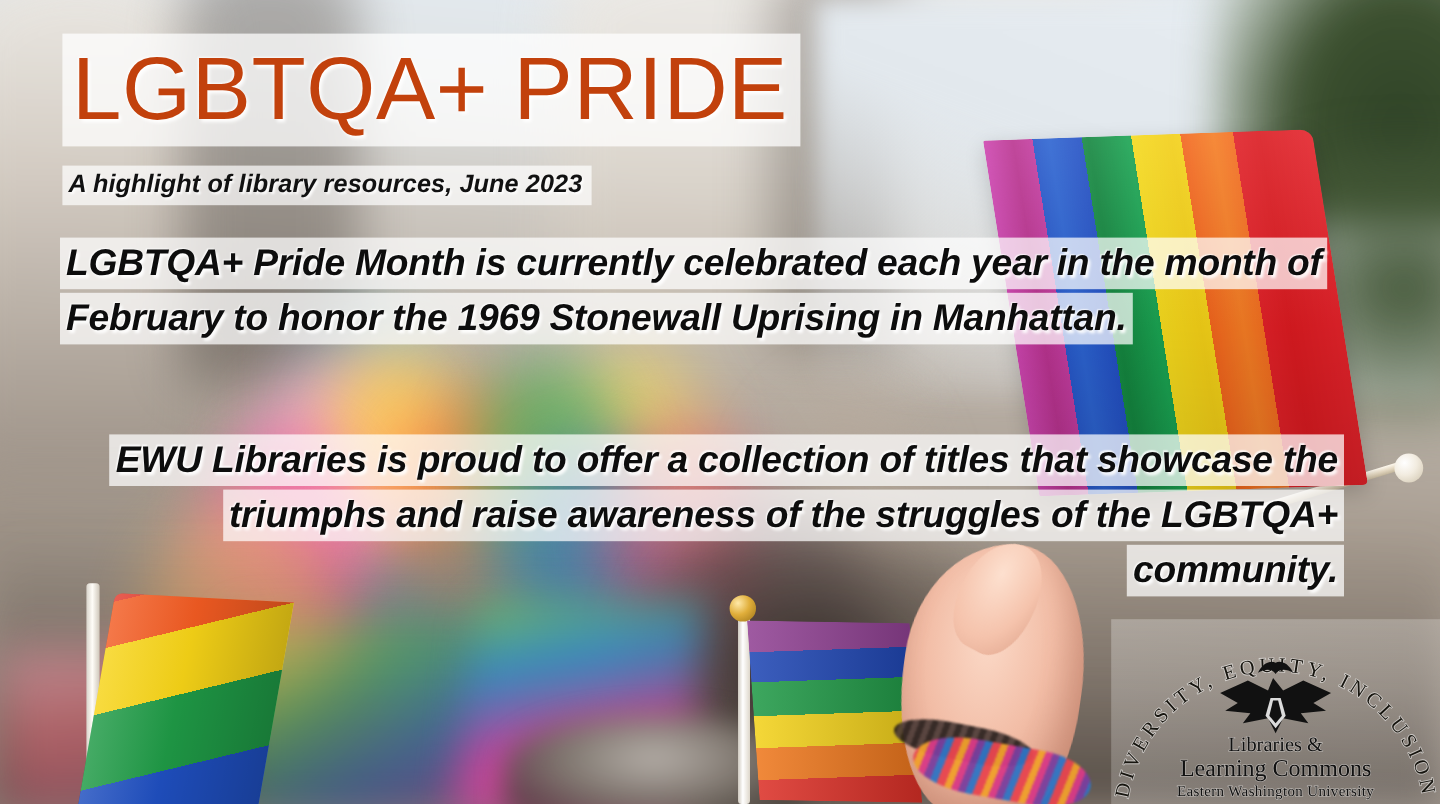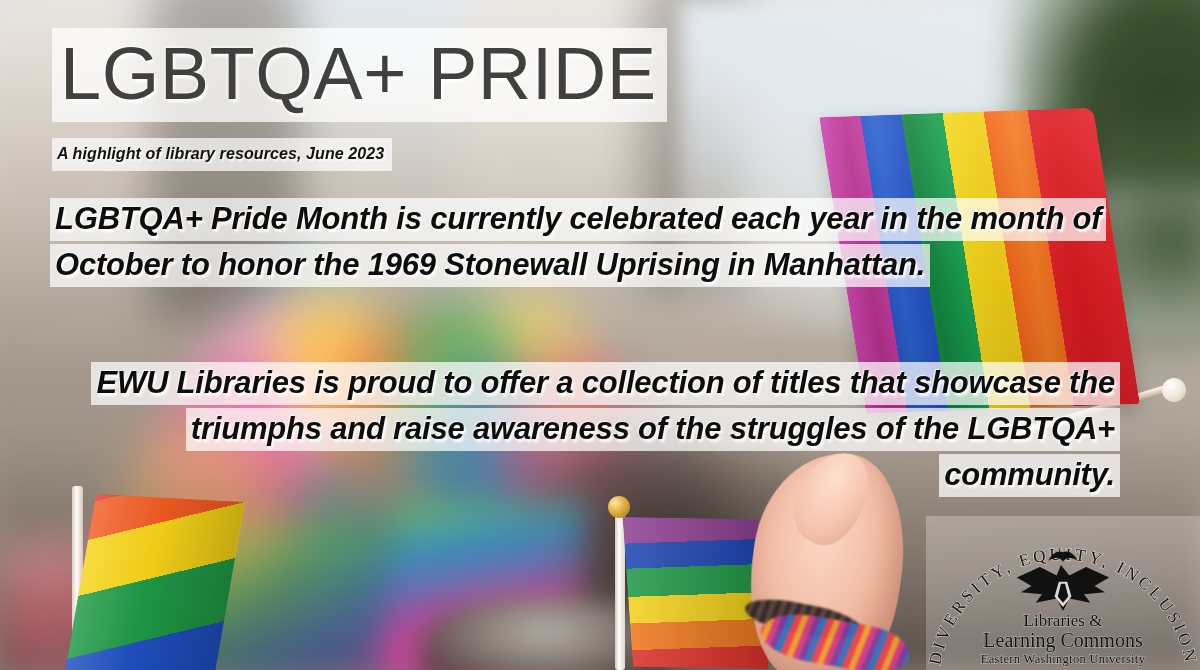--- a/index.html
+++ b/index.html
@@ -261,30 +261,30 @@
     background:rgba(255,255,255,.72);
     box-decoration-break:clone;
     -webkit-box-decoration-break:clone;
     padding:1px 4px;
   }
 
   #title-wrap { position:absolute; left:52px; top:28px; }
   #title {
     display:inline-block;
     font-size:74px; line-height:88px; font-weight:400;
-    letter-spacing:.5px; color:#404040;
+    letter-spacing:.5px; color:#c2410c;
     background:rgba(255,255,255,.74);
     padding:2px 10px 4px 8px;
     text-shadow:2px 3px 3px rgba(255,255,255,.95), -1px -1px 2px rgba(255,255,255,.8);
   }
 
   #subtitle-wrap { position:absolute; left:52px; top:138px; }
   #subtitle {
     display:inline-block;
-    font-size:16px; line-height:30px; font-weight:700; font-style:italic;
+    font-size:21px; line-height:30px; font-weight:700; font-style:italic;
     color:#111; letter-spacing:.1px;
     background:rgba(255,255,255,.70);
     padding:1px 8px 2px 5px;
     text-shadow:1.5px 2px 2px rgba(255,255,255,.95);
   }
 
   .para {
     position:absolute; left:50px;
     font-size:31px; line-height:46px;
     font-weight:700; font-style:italic;
@@ -386,21 +386,21 @@
 
     <div id="title-wrap">
       <span id="title">LGBTQA+ PRIDE</span>
     </div>
 
     <div id="subtitle-wrap">
       <span id="subtitle">A highlight of library resources, June 2023</span>
     </div>
 
     <div class="para" id="para1">
-      <span class="hl">LGBTQA+ Pride Month is currently celebrated each year in the month of October to honor the 1969 Stonewall Uprising in Manhattan.</span>
+      <span class="hl">LGBTQA+ Pride Month is currently celebrated each year in the month of February to honor the 1969 Stonewall Uprising in Manhattan.</span>
     </div>
 
     <div class="para" id="para2">
       <span class="hl">EWU Libraries is proud to offer a collection of titles that showcase the triumphs and raise awareness of the struggles of the LGBTQA+ community.</span>
     </div>
   </div>
 
   <div id="logo">
     <svg width="274" height="154" viewBox="0 0 274 154" xmlns="http://www.w3.org/2000/svg">
       <defs>

